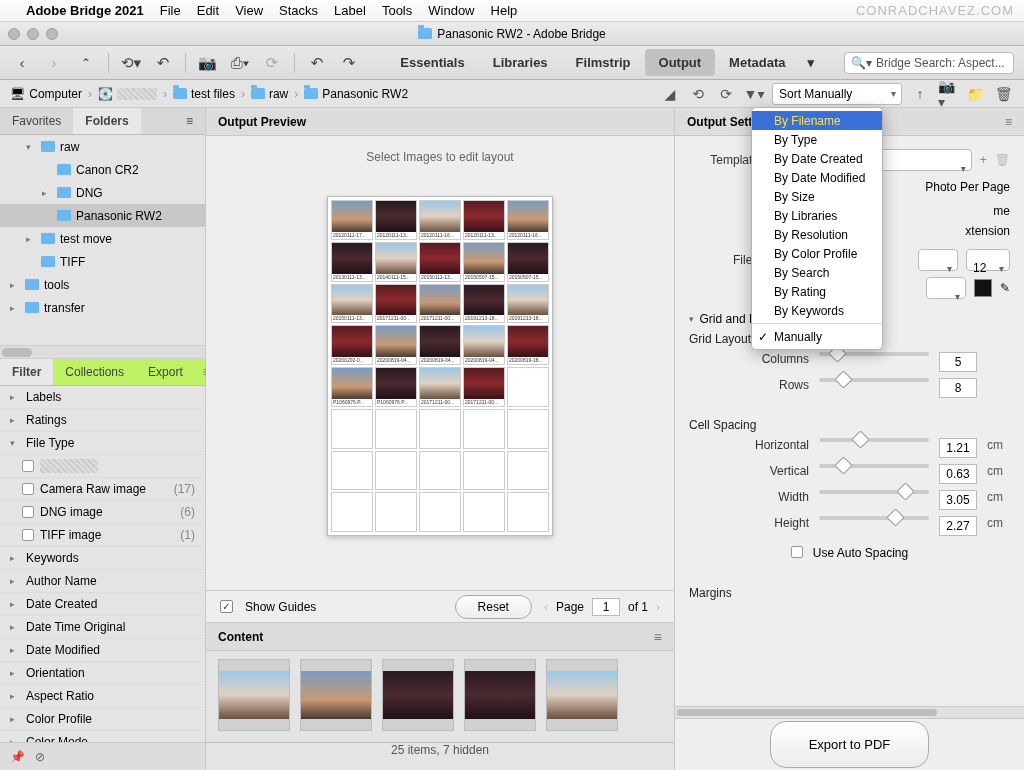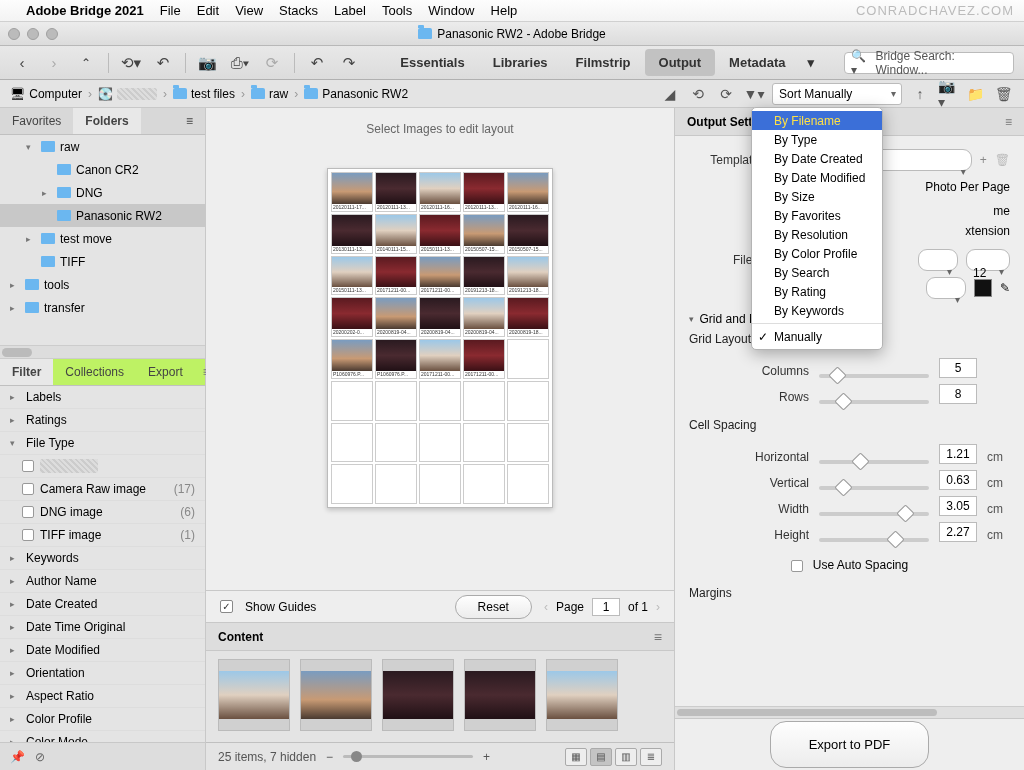--- a/index.html
+++ b/index.html
@@ -88,41 +88,41 @@
 .cb2 { width:13px; height:13px; border:1px solid #888; border-radius:2px; background:#fff; display:flex; align-items:center; justify-content:center; color:#333; font-size:10px; }
 .btn { padding:4px 22px; border:1px solid #aaa; border-radius:14px; background:linear-gradient(#fefefe,#ececec); font-size:12px; }
 .pager { display:flex; align-items:center; gap:8px; font-size:12px; }
 .pagein { width:28px; height:18px; border:1px solid #bbb; text-align:center; font-size:12px; }
 
 .content-strip { height:120px; border-top:1px solid #c8c8c8; display:flex; flex-direction:column; }
 .content-body { flex:1; display:flex; gap:10px; padding:8px 12px; overflow:hidden; background:#e4e4e4; }
 .strip-thumb { width:72px; height:72px; background:#d0d0d0; border:1px solid #bbb; display:flex; align-items:center; justify-content:center; overflow:hidden; }
 .strip-thumb .img { width:64px; height:48px; }
 
-.bottom-bar { height:28px; background:#e4e4e4; border-top:1px solid #c0c0c0; display:flex; align-items:center; padding:0 12px; gap:10px; font-size:12px; color:#555; }
+.bottom-bar { height:28px; background:#e4e4e4; border-top:1px solid #c0c0c0; display:flex; align-items:center; padding:0 12px; gap:10px; font-size:12px; color:#555;flex-direction:column; }
 .slider-track { width:130px; height:3px; background:#bbb; border-radius:2px; position:relative; }
 .slider-thumb { position:absolute; top:-4px; width:11px; height:11px; background:#888; border-radius:50%; }
 .view-btns { display:flex; gap:3px; margin-left:auto; }
 .view-btn { width:22px; height:18px; border:1px solid #aaa; background:#eee; display:flex; align-items:center; justify-content:center; font-size:10px; border-radius:2px; }
 .view-btn.active { background:#c4c4c4; }
 .cbottom-left { height:28px; background:#ddd; border-top:1px solid #c8c8c8; display:flex; align-items:center; padding:0 10px; gap:10px; }
 
 
 .right-head { height:28px; background:#ddd; display:flex; align-items:center; padding:0 12px; font-size:12px; font-weight:600; border-bottom:1px solid #c8c8c8; }
 .right-head .menu { margin-left:auto; color:#777; }
 .out-body { flex:1; overflow:auto; padding:10px 14px; font-size:12px; }
 .row { display:flex; align-items:center; height:28px; gap:8px; }
 .row .lbl { width:70px; text-align:right; color:#333; }
 .row .wide { flex:1; }
-.select { height:22px; border:1px solid #bbb; background:#fff; border-radius:9px; padding:16px 18px 0 6px; position:relative; display:flex; align-items:flex-start; font-size:12px; }
+.select { height:22px; border:1px solid #bbb; background:#fff; border-radius:4px; padding:16px 18px 0 6px; position:relative; display:flex; align-items:center; font-size:12px; }
 .select::after { content:"▾"; position:absolute; right:5px; color:#666; font-size:10px; }
 .section-head { display:flex; align-items:center; gap:6px; margin:10px 0 6px; font-size:12px; }
 .section-head .arrow { font-size:9px; color:#666; }
 .subhead { font-size:12px; margin:6px 0; color:#222; }
-.val-row { display:flex; align-items:flex-end; height:26px; gap:10px; }
+.val-row { display:flex; align-items:flex-start; height:26px; gap:10px; }
 .val-row .lbl { width:120px; text-align:right; color:#333; }
 .val-row .slider { flex:0 0 110px; height:4px; background:#ccc; position:relative; border-radius:2px; }
 .val-row .slider .kn { position:absolute; top:-5px; width:13px; height:13px; border:1px solid #999; background:#fff; border-radius:2px; transform:rotate(45deg); }
 .num { width:38px; height:20px; border:1px solid #bbb; text-align:center; font-size:12px; }
 .unit { color:#555; width:22px; }
 .swtch { width:18px; height:18px; background:#111; border:1px solid #888; }
 .export-footer { height:52px; border-top:1px solid #c8c8c8; display:flex; align-items:center; justify-content:center; }
 .export-btn { padding:15px 38px; border:1px solid #aaa; border-radius:16px; background:linear-gradient(#fefefe,#ececec); font-size:13px; }
 
 
@@ -180,21 +180,21 @@
   <div class="workspaces">
     <div class="ws">Essentials</div>
     <div class="ws">Libraries</div>
     <div class="ws">Filmstrip</div>
     <div class="ws active">Output</div>
     <div class="ws">Metadata</div>
     <div class="ws" style="padding:6px 8px">▾</div>
   </div>
   <div class="search">
     <span>🔍▾</span>
-    <span>Bridge Search: Window...</span>
+    <span>Bridge Search: Aspect...</span>
   </div>
 </div>
 
 <div class="pathbar">
   <span class="crumb">🖥 <span>Computer</span></span>
   <span class="sep">›</span>
   <span class="crumb">💽 <span class="blur" style="width:40px;height:12px"></span></span>
   <span class="sep">›</span>
   <span class="crumb">
       <span class="folder-icon"></span> 
@@ -351,20 +351,23 @@
           <span>Color Mode</span>
         </div>
       </div>
     <div class="cbottom-left">
       <span style="color:#666">📌</span>
       <span style="color:#666">⊘</span>
     </div>
   </div>
 
   <div class="center">
+    <div class="panel-header">
+      <span>Output Preview</span>
+    </div>
     <div class="out-preview">
       <div class="hint">Select Images to edit layout</div>
       <div class="sheet">
         <div class="grid" id="sheet-grid">
             <div class="cell">
               <div class="thumb-img "></div>
               <div class="thumb-lbl">20120111-17...</div>
             </div>
             <div class="cell">
               <div class="thumb-img dark"></div>
@@ -626,21 +629,21 @@
     </div>
   </div>
 </div>
 
 <div class="dropdown" id="dd">
     <div class="dd-item sel">By Filename</div>
     <div class="dd-item">By Type</div>
     <div class="dd-item">By Date Created</div>
     <div class="dd-item">By Date Modified</div>
     <div class="dd-item">By Size</div>
-    <div class="dd-item">By Favorites</div>
+    <div class="dd-item">By Libraries</div>
     <div class="dd-item">By Resolution</div>
     <div class="dd-item">By Color Profile</div>
     <div class="dd-item">By Search</div>
     <div class="dd-item">By Rating</div>
     <div class="dd-item">By Keywords</div>
     <div class="dd-sep"></div>
     <div class="dd-item"><span class="chk">✓</span>Manually</div>
   </div>
 
 </body></html>

